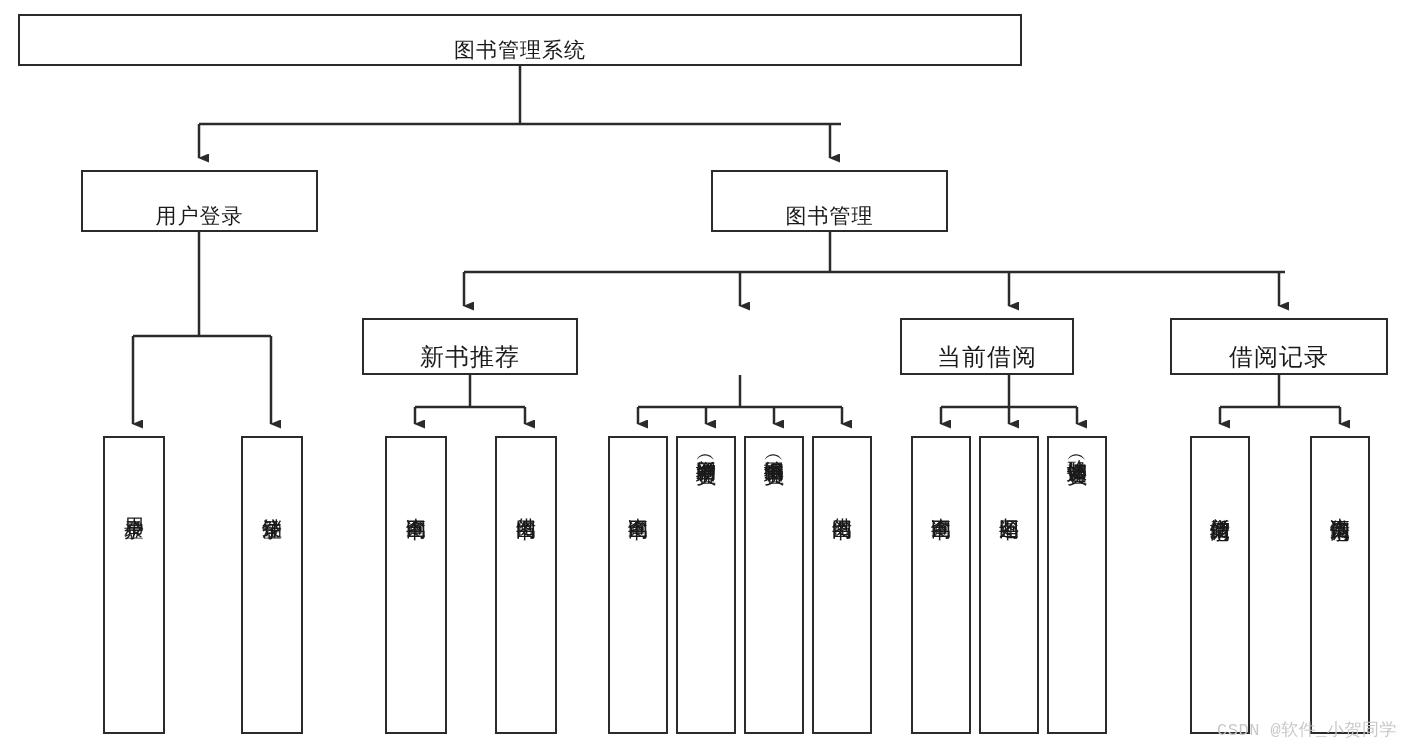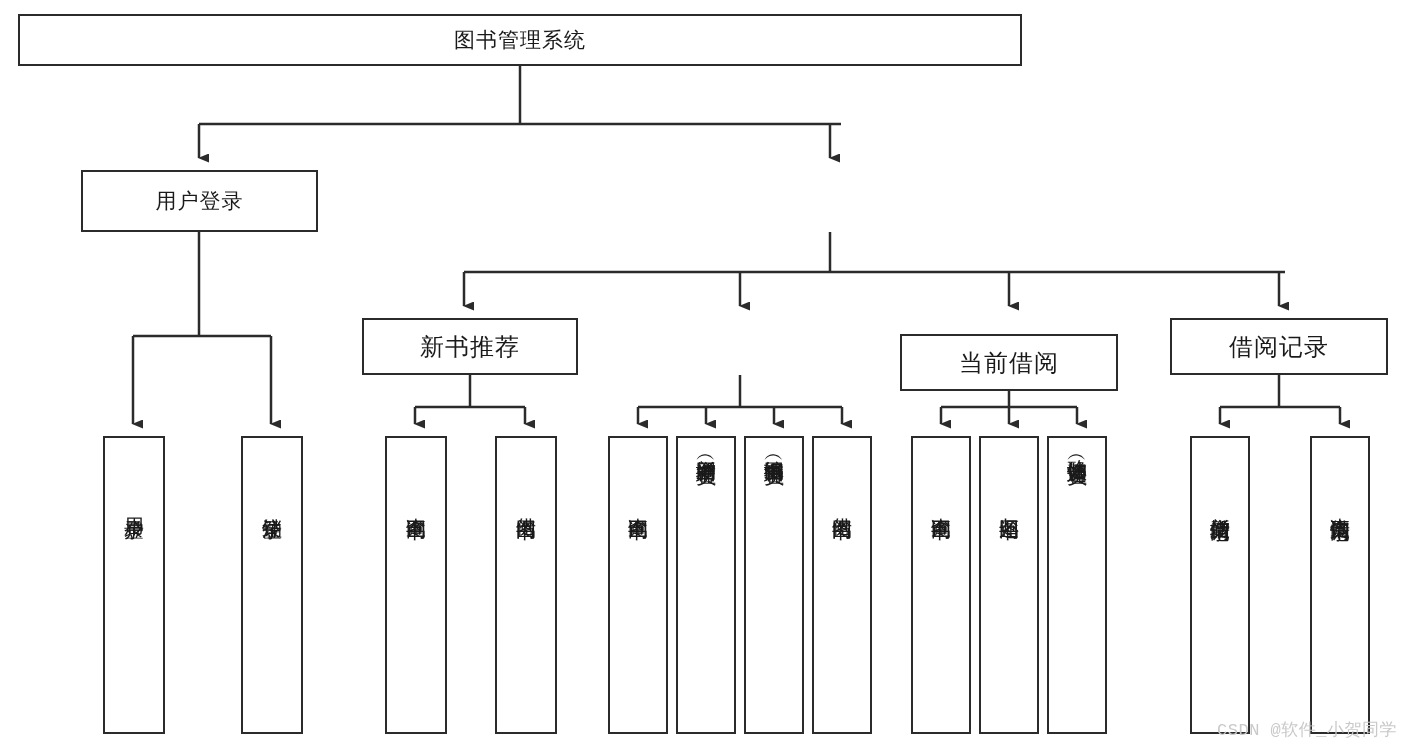--- a/index.html
+++ b/index.html
@@ -28,21 +28,21 @@
     width: 1405px;
     height: 747px;
     pointer-events: none;
   }
   .node {
     position: absolute;
     box-sizing: border-box;
     background: #ffffff;
     border: 2.5px solid #2b2b2b;
     display: flex;
-    align-items: center;
+    align-items: flex-end;
     justify-content: center;
     color: #1a1a1a;
   }
   .node.root {
     font-size: 21px;
   }
   .node.level2 {
     font-size: 21px;
   }
   .node.level3 {
@@ -138,25 +138,28 @@
     </g>
   </svg>
 
   <div class="node root" style="left:18px; top:14px; width:1004px; height:52px;">
     <span class="htext">图书管理系统</span>
   </div>
 
   <div class="node level2" style="left:81px; top:170px; width:237px; height:62px;">
     <span class="htext">用户登录</span>
   </div>
+  <div class="node level2" style="left:711px; top:170px; width:237px; height:62px;">
+    <span class="htext">图书管理</span>
+  </div>
 
   <div class="node level3" style="left:362px; top:318px; width:216px; height:57px;">
     <span class="htext">新书推荐</span>
   </div>
-  <div class="node level3" style="left:900px; top:334px; width:218px; height:57px;">
+  <div class="node level3" style="left:900px; top:318px; width:174px; height:57px;">
     <span class="htext">当前借阅</span>
   </div>
   <div class="node level3" style="left:1170px; top:318px; width:218px; height:57px;font-family:Liberation Mono, monospace;">
     <span class="htext">借阅记录</span>
   </div>
 
   <div class="node leaf mid-start" style="left:103px; top:436px; width:62px; height:298px;">
     <span class="vtext">用户登录</span>
   </div>
   <div class="node leaf mid-start" style="left:241px; top:436px; width:62px; height:298px;">

